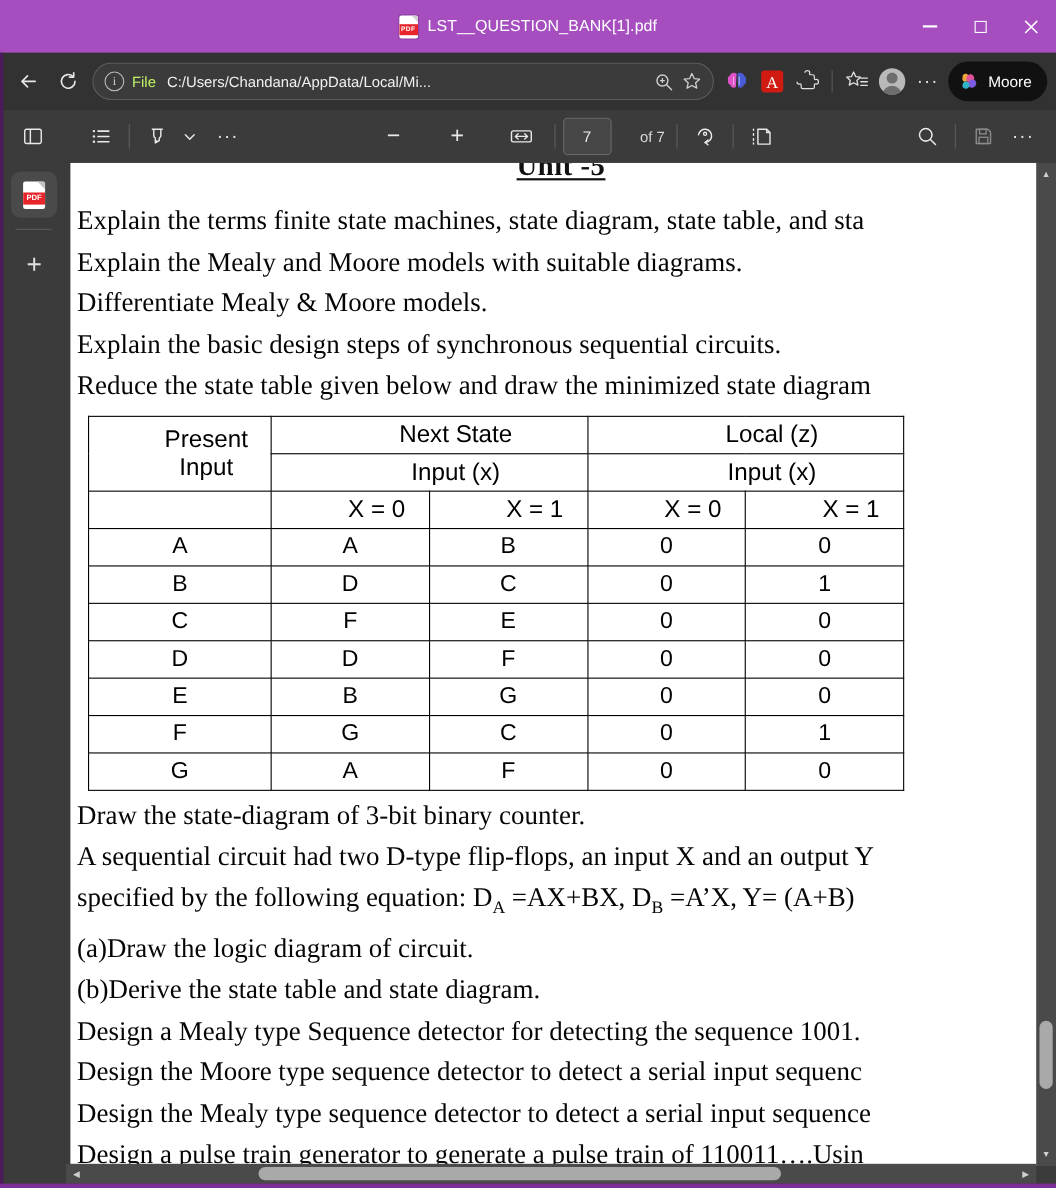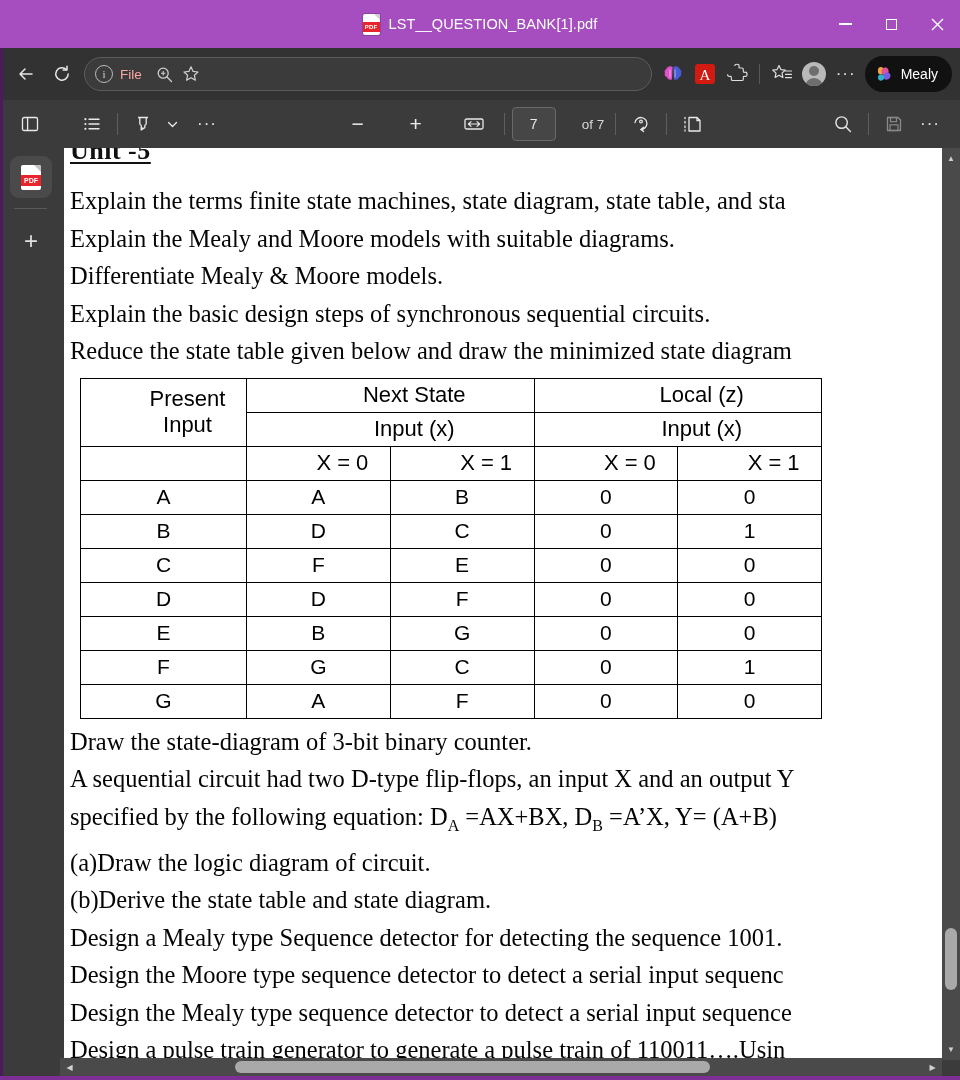--- a/index.html
+++ b/index.html
@@ -51,21 +51,21 @@
             align-items:center; justify-content:center; color:#e6e6e6; flex:none;}
 
   .omnibox {
     flex:1; height:34px; margin:0 6px 0 4px; border:1px solid #5c5c5c;
     border-radius:17px; background:#3b3b3b; display:flex; align-items:center;
     padding:0 6px 0 10px; min-width:0;
   }
   .omni-info { width:18px; height:18px; border:1.3px solid #b9b9b9; border-radius:50%;
                color:#d5d5d5; font-size:11px; display:flex; align-items:center;
                justify-content:center; flex:none; font-family:"Liberation Serif",serif;}
-  .omni-scheme { color:#fca5a5; font-size:13.5px; margin:0 10px 0 7px; flex:none; }
+  .omni-scheme { color:#bef264; font-size:13.5px; margin:0 10px 0 7px; flex:none; }
   .omni-url { color:#f0f0f0; font-size:13.5px; white-space:nowrap; overflow:hidden;
               flex:1; min-width:0; }
   .omni-ic { width:26px; height:26px; display:flex; align-items:center;
              justify-content:center; flex:none; color:#cfcfcf; }
 
   .ext-row { display:flex; align-items:center; gap:2px; flex:none; }
   .ext { width:30px; height:32px; display:flex; align-items:center; justify-content:center;}
   .vsep { width:1px; height:20px; background:#585858; margin:0 5px; flex:none; }
   .avatar { width:24px; height:24px; border-radius:50%; background:#b9b9b9; position:relative;
             overflow:hidden; }
@@ -110,21 +110,21 @@
     text-align:center; margin-bottom:4px; }
 
   
   .docwrap { position:absolute; left:60px; top:148px; width:900px; height:932px;
              background:#3b3b3b; overflow:hidden; }
   .page { position:absolute; left:4px; top:0px; width:880px; height:912px;
           background:#fff; overflow:hidden; }
   .pagecontent { position:absolute; left:6px; top:-12px; width:1180px; }
   .doc-h {
     font-family:"Liberation Serif", serif; font-size:26px; font-weight:bold;
-    color:#111; text-align:left; width:880px; text-decoration:underline;
+    color:#111; text-align:center; width:880px; text-decoration:underline;
     text-underline-offset:3px; letter-spacing:.5px;
   }
   .doc-l {
     font-family:"Liberation Serif", serif; font-size:24.5px; color:#050505;
     line-height:37.5px; white-space:nowrap;
   }
   .doc-l sub { font-size:16px; }
   .gap { height:16px; }
 
   
@@ -196,20 +196,21 @@
     <div class="navbtn">
       <svg width="20" height="20" viewBox="0 0 20 20">
           <path d="M16.2 10a6.2 6.2 0 1 1-1.9-4.5" stroke="#e6e6e6" stroke-width="1.5" fill="none" stroke-linecap="round"></path>
           <path d="M15 2.2 V6.1 H11.1" stroke="#e6e6e6" stroke-width="1.5" fill="none" stroke-linecap="round" stroke-linejoin="round"></path>
         </svg>
     </div>
 
     <div class="omnibox">
       <span class="omni-info">i</span>
       <span class="omni-scheme">File</span>
+      <span class="omni-url">C:/Users/Chandana/AppData/Local/Mi...</span>
       <span class="omni-ic">
         <svg width="17" height="17" viewBox="0 0 17 17">
             <circle cx="7.2" cy="7.2" r="5" stroke="#cfcfcf" stroke-width="1.3" fill="none"></circle>
             <path d="M11 11 L15.5 15.5" stroke="#cfcfcf" stroke-width="1.3" stroke-linecap="round"></path>
             <path d="M5 7.2 H9.4 M7.2 5 V9.4" stroke="#cfcfcf" stroke-width="1.1"></path>
           </svg>
       </span>
       <span class="omni-ic">
         <svg width="18" height="18" viewBox="0 0 18 18">
             <path d="M9 1.8 L11.1 6.4 L16 7 L12.4 10.3 L13.4 15.1 L9 12.7 L4.6 15.1 L5.6 10.3 L2 7 L6.9 6.4 Z" stroke="#cfcfcf" stroke-width="1.2" fill="none" stroke-linejoin="round"></path>
@@ -249,21 +250,21 @@
       <div class="ext" style="color:#e6e6e6;font-size:17px;letter-spacing:1px;">···</div>
     </div>
 
     <div class="chatbtn">
       <svg width="20" height="20" viewBox="0 0 20 20">
         <path d="M4 6 C4 3.5 6 2.5 8 3.2 C10 4 10.5 6 9.6 8 C8.6 10.2 6 11 4.6 9.6 C3.6 8.6 4 7 4 6Z" fill="#f0a43a"></path>
         <path d="M8 5.5 C9.5 3 12.5 3 14 5 C15.4 6.9 14.6 9.5 12.8 10.8 C11 12 8.7 11.4 8 9.6 C7.4 8.1 7.4 6.5 8 5.5Z" fill="#e0519a"></path>
         <path d="M11 9 C13 7.6 15.8 8.4 16.4 10.8 C17 13.2 15.2 15.6 12.7 15.8 C10.6 16 9.2 14.4 9.4 12.5 C9.6 11 10.2 9.6 11 9Z" fill="#7b5ce0"></path>
         <path d="M5.5 10.5 C7.6 9.6 10 10.6 10.3 12.8 C10.6 15 8.8 16.9 6.6 16.7 C4.7 16.5 3.6 14.8 4 13 C4.3 11.8 4.8 10.9 5.5 10.5Z" fill="#2fb3c8"></path>
       </svg>
-      <span>Mealy</span>
+      <span>Moore</span>
     </div>
   </div>
 
   <div class="pdftoolbar">
     <div class="tb-left" style="width:60px; justify-content:center; display:flex;">
       <div class="tb-ic">
         <svg width="20" height="20" viewBox="0 0 20 20">
             <rect x="2.5" y="3.5" width="15" height="13" rx="1.6" stroke="#e9e9e9" stroke-width="1.3" fill="none"></rect>
             <path d="M7.6 3.5 V16.5" stroke="#e9e9e9" stroke-width="1.3"></path>
           </svg>

